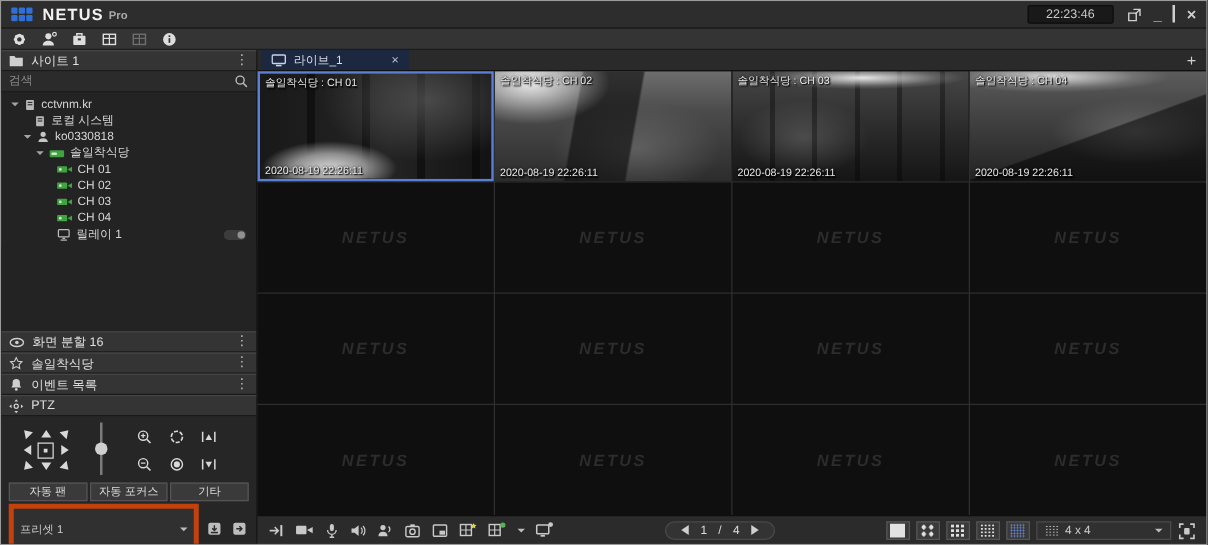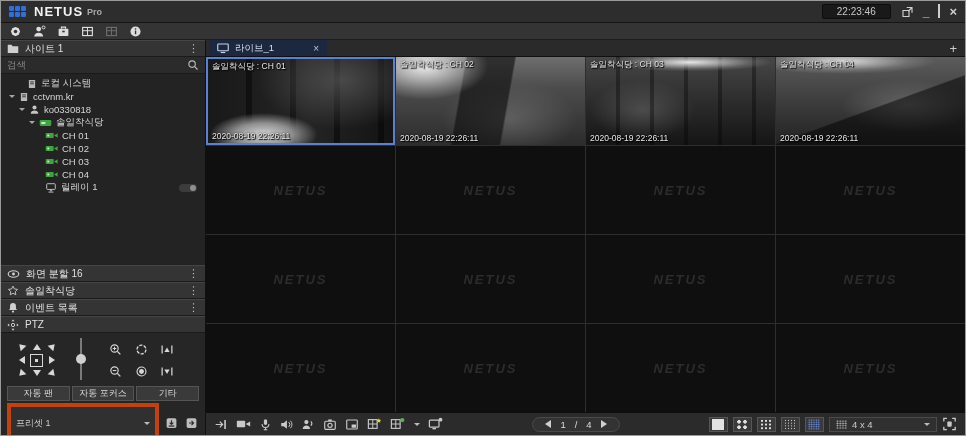--- a/index.html
+++ b/index.html
@@ -102,21 +102,21 @@
     linear-gradient(180deg,#5c5c5c 0%,#404040 45%,#222 100%)}
 
   
   .bottombar{height:23px;background:#2b2b2b;border-top:1px solid #0e0e0e;display:flex;align-items:center;padding:0 8px;gap:8px;flex:0 0 auto}
   .bicon{display:flex;align-items:center}
   .dd-caret{width:0;height:0;border:3px solid transparent;border-top-color:#bbb;margin-top:3px;margin-left:1px}
   .pager{margin-left:auto;background:#333;border:1px solid #4a4a4a;border-radius:8px;height:15px;display:flex;align-items:center;gap:9px;padding:0 10px;font-size:9.5px;color:#ddd}
   .pg-tri{width:0;height:0;border:4px solid transparent}
   .pg-prev{border-right:6px solid #cfcfcf;margin-left:-2px}
   .pg-next{border-left:6px solid #cfcfcf;margin-right:-2px}
-  .layouts{margin-left:auto;display:flex;align-items:center;gap:5px}
+  .layouts{margin-left:auto;display:flex;align-items:flex-end;gap:5px}
   .layout-btn{width:19px;height:15px;background:#3a3a3a;border:1px solid #565656;display:flex;align-items:center;justify-content:center}
   .layout-btn i{width:12px;height:11px}
   .l1 i{background:#e2e2e2}
   .l2 i{background-image:radial-gradient(#dfdfdf 42%,transparent 46%);background-size:6px 5.5px}
   .l3 i{background-image:radial-gradient(#dfdfdf 42%,transparent 46%);background-size:4px 3.7px}
   .l4 i{background-image:radial-gradient(#dfdfdf 42%,transparent 46%);background-size:3px 2.75px}
   .l5 i{background-image:radial-gradient(#6b8cdd 45%,transparent 49%);background-size:2.4px 2.2px}
   .layout-dd{height:15px;background:#303030;border:1px solid #4a4a4a;display:flex;align-items:center;gap:5px;padding:0 6px;font-size:9.5px;color:#ccc;min-width:108px}
   .mini-grid{width:11px;height:9px;background-image:radial-gradient(#bbb 45%,transparent 49%);background-size:2.8px 2.3px}
 </style>
@@ -211,36 +211,36 @@
         <input class="search-input" placeholder="검색" style="">
         <span>
           <svg width="12" height="12" viewBox="0 0 16 16">
               <circle cx="6.8" cy="6.8" r="4.3" fill="none" stroke="#bbb" stroke-width="1.5"></circle>
               <line x1="10.2" y1="10.2" x2="14" y2="14" stroke="#bbb" stroke-width="1.6"></line>
             </svg>
         </span>
       </div>
 
       <div class="tree">
-        <div class="tree-row" style="padding-left:26px">
-          <svg width="10" height="10" viewBox="0 0 16 16">
-              <rect x="3" y="1.5" width="10" height="13" rx="1" fill="#b9b9b9"></rect>
-              <rect x="5" y="4" width="6" height="1.4" fill="#2a2a2a"></rect>
-              <rect x="5" y="7" width="6" height="1.4" fill="#2a2a2a"></rect>
-            </svg>
-          <span>로컬 시스템</span>
-        </div>
         <div class="tree-row" style="padding-left:8px">
           <span class="expander"></span>
           <svg width="10" height="10" viewBox="0 0 16 16">
               <rect x="3" y="1.5" width="10" height="13" rx="1" fill="#b9b9b9"></rect>
               <rect x="5" y="4" width="6" height="1.4" fill="#2a2a2a"></rect>
               <rect x="5" y="7" width="6" height="1.4" fill="#2a2a2a"></rect>
             </svg>
           <span>cctvnm.kr</span>
+        </div>
+        <div class="tree-row" style="padding-left:26px">
+          <svg width="10" height="10" viewBox="0 0 16 16">
+              <rect x="3" y="1.5" width="10" height="13" rx="1" fill="#b9b9b9"></rect>
+              <rect x="5" y="4" width="6" height="1.4" fill="#2a2a2a"></rect>
+              <rect x="5" y="7" width="6" height="1.4" fill="#2a2a2a"></rect>
+            </svg>
+          <span>로컬 시스템</span>
         </div>
         <div class="tree-row" style="padding-left:18px">
           <span class="expander"></span>
           <svg width="11" height="11" viewBox="0 0 16 16">
               <circle cx="8" cy="5" r="3" fill="#c5c5c5"></circle>
               <path d="M2.5 14c0-3 2.4-4.5 5.5-4.5s5.5 1.5 5.5 4.5z" fill="#c5c5c5"></path>
             </svg>
           <span>ko0330818</span>
         </div>
         <div class="tree-row" style="padding-left:28px">

